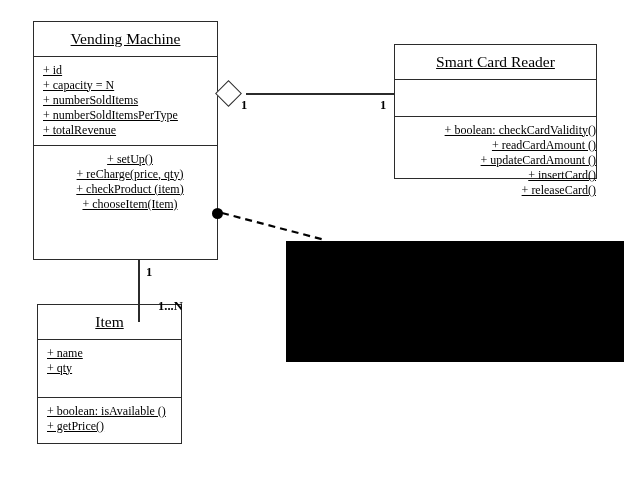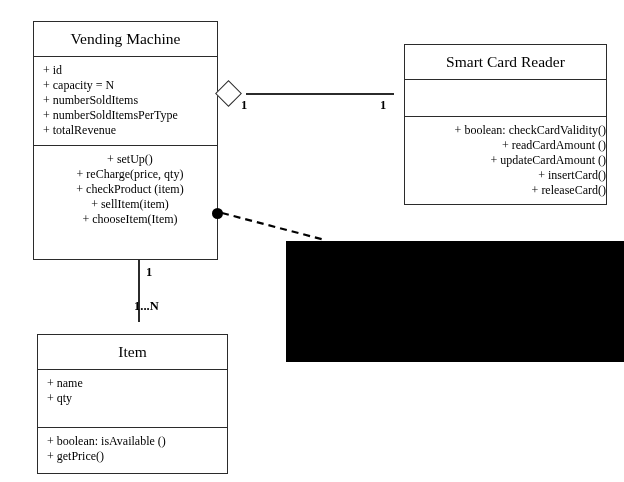--- a/index.html
+++ b/index.html
@@ -15,20 +15,21 @@
     background: #ffffff;
     overflow: hidden;
     font-family: "Liberation Serif", "DejaVu Serif", serif;
     color: #000000;
   }
   .uml-class {
     position: absolute;
     box-sizing: border-box;
     border: 1.6px solid #2b2b2b;
     background: #ffffff;
+    text-decoration: underline;
   }
   .uml-title {
     text-align: center;
     font-size: 15.5px;
     line-height: 1;
     padding: 9px 4px 9px 4px;
     box-sizing: border-box;
     white-space: nowrap;
   }
   .uml-compartment {
@@ -103,57 +104,56 @@
       <div class="uml-member">+ id</div>
       <div class="uml-member">+ capacity = N</div>
       <div class="uml-member">+ numberSoldItems</div>
       <div class="uml-member">+ numberSoldItemsPerType</div>
       <div class="uml-member">+ totalRevenue</div>
     </div>
     <div class="uml-compartment" style="height:114px;text-align:center;">
       <div class="uml-member">+ setUp()</div>
       <div class="uml-member">+ reCharge(price, qty)</div>
       <div class="uml-member">+ checkProduct (item)</div>
-      <div class="uml-member">+ sellItem(item)</div>
       <div class="uml-member">+ chooseItem(Item)</div>
     </div>
   </div>
 
-  <div class="uml-class" style="left:404px; top:44px; width:203px; height:161px;">
+  <div class="uml-class" style="left:394px; top:44px; width:203px; height:135px;">
     <div class="uml-title">Smart Card Reader</div>
     <div class="uml-compartment empty-compartment" style="height:37px;"></div>
     <div class="uml-compartment" style="height:89px;text-align:right;">
       <div class="uml-member">+ boolean: checkCardValidity()</div>
       <div class="uml-member">+ readCardAmount ()</div>
       <div class="uml-member">+ updateCardAmount ()</div>
       <div class="uml-member">+ insertCard()</div>
       <div class="uml-member">+ releaseCard()</div>
     </div>
   </div>
 
-  <div class="uml-class" style="left:37px; top:334px; width:191px; height:140px;">
+  <div class="uml-class" style="left:37px; top:304px; width:145px; height:140px;">
     <div class="uml-title">Item</div>
     <div class="uml-compartment" style="height:58px;">
       <div class="uml-member">+ name</div>
       <div class="uml-member">+ qty</div>
     </div>
     <div class="uml-compartment" style="height:46px;">
       <div class="uml-member">+ boolean: isAvailable ()</div>
       <div class="uml-member">+ getPrice()</div>
     </div>
   </div>
 
   <div class="line-h" style="left:246px; top:93px; width:148px;"></div>
   <div class="diamond-hollow" style="left:219px; top:84px;"></div>
   <div class="mult-label" style="left:241px; top:99px;">1</div>
   <div class="mult-label" style="left:380px; top:99px;">1</div>
 
   <div class="line-v" style="left:138px; top:260px; width:1.6px; height:62px;"></div>
   <div class="mult-label" style="left:146px; top:266px;">1</div>
-  <div class="mult-label" style="left:134px; top:300px;">1...N</div>
+  <div class="mult-label" style="left:158px; top:300px;">1...N</div>
 
   <svg class="dashed-link" viewBox="0 0 624 482" xmlns="http://www.w3.org/2000/svg">
     <line x1="222" y1="213" x2="325" y2="240" stroke="#000000" stroke-width="2.2" stroke-dasharray="7,5"></line>
   </svg>
   <div class="ball-filled" style="left:212px; top:208px;"></div>
 
   <div class="black-box" style="left:286px; top:241px; width:338px; height:121px;"></div>
 
 </div>
 

